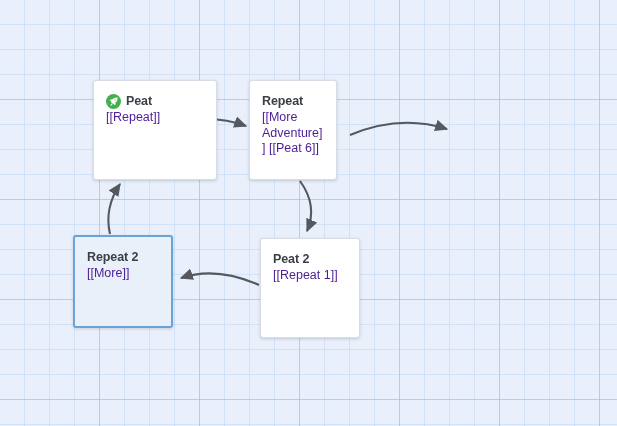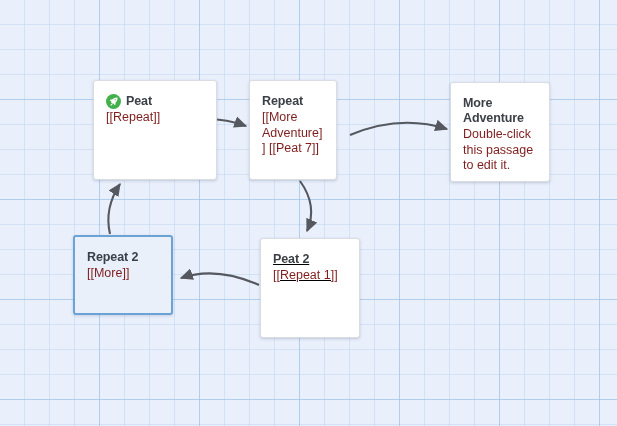--- a/index.html
+++ b/index.html
@@ -56,21 +56,21 @@
   }
   .p-title {
     font-size: 12.5px;
     font-weight: bold;
     color: #3b3f46;
     line-height: 15px;
     letter-spacing: -0.1px;
   }
   .p-excerpt {
     font-size: 12.5px;
-    color: #7f1d1d;
+    color: #4c1d95;
     line-height: 15.5px;
     word-wrap: break-word;
   }
 
   .start-icon {
     flex: 0 0 auto;
     width: 15px;
     height: 15px;
     border-radius: 50%;
     background: #43b14b;
@@ -114,37 +114,31 @@
       </span>
       <span class="p-title">Peat</span>
     </div>
     <div class="p-excerpt">[[Repeat]]</div>
   </div>
 
   <div class="passage" style="left:249px; top:80px; width:88px; height:100px;">
     <div class="p-head">
       <span class="p-title">Repeat</span>
     </div>
-    <div class="p-excerpt">[[More Adventure]] [[Peat 7]]</div>
+    <div class="p-excerpt">[[More Adventure]] [[Peat 6]]</div>
   </div>
 
-  <div class="passage" style="left:450px; top:82px; width:100px; height:100px;">
-    <div class="p-head">
-      <span class="p-title">More Adventure</span>
-    </div>
-    <div class="p-excerpt">Double-click this passage to edit it.</div>
-  </div>
 
-  <div class="passage selected" style="left:73px; top:235px; width:100px; height:80px;">
+  <div class="passage selected" style="left:73px; top:235px; width:100px; height:93px;">
     <div class="p-head">
       <span class="p-title">Repeat 2</span>
     </div>
     <div class="p-excerpt">[[More]]</div>
   </div>
 
-  <div class="passage" style="left:260px; top:238px; width:100px; height:100px;text-decoration:underline;">
+  <div class="passage" style="left:260px; top:238px; width:100px; height:100px;">
     <div class="p-head">
       <span class="p-title">Peat 2</span>
     </div>
     <div class="p-excerpt">[[Repeat 1]]</div>
   </div>
 
 </div>
 
 </body></html>

